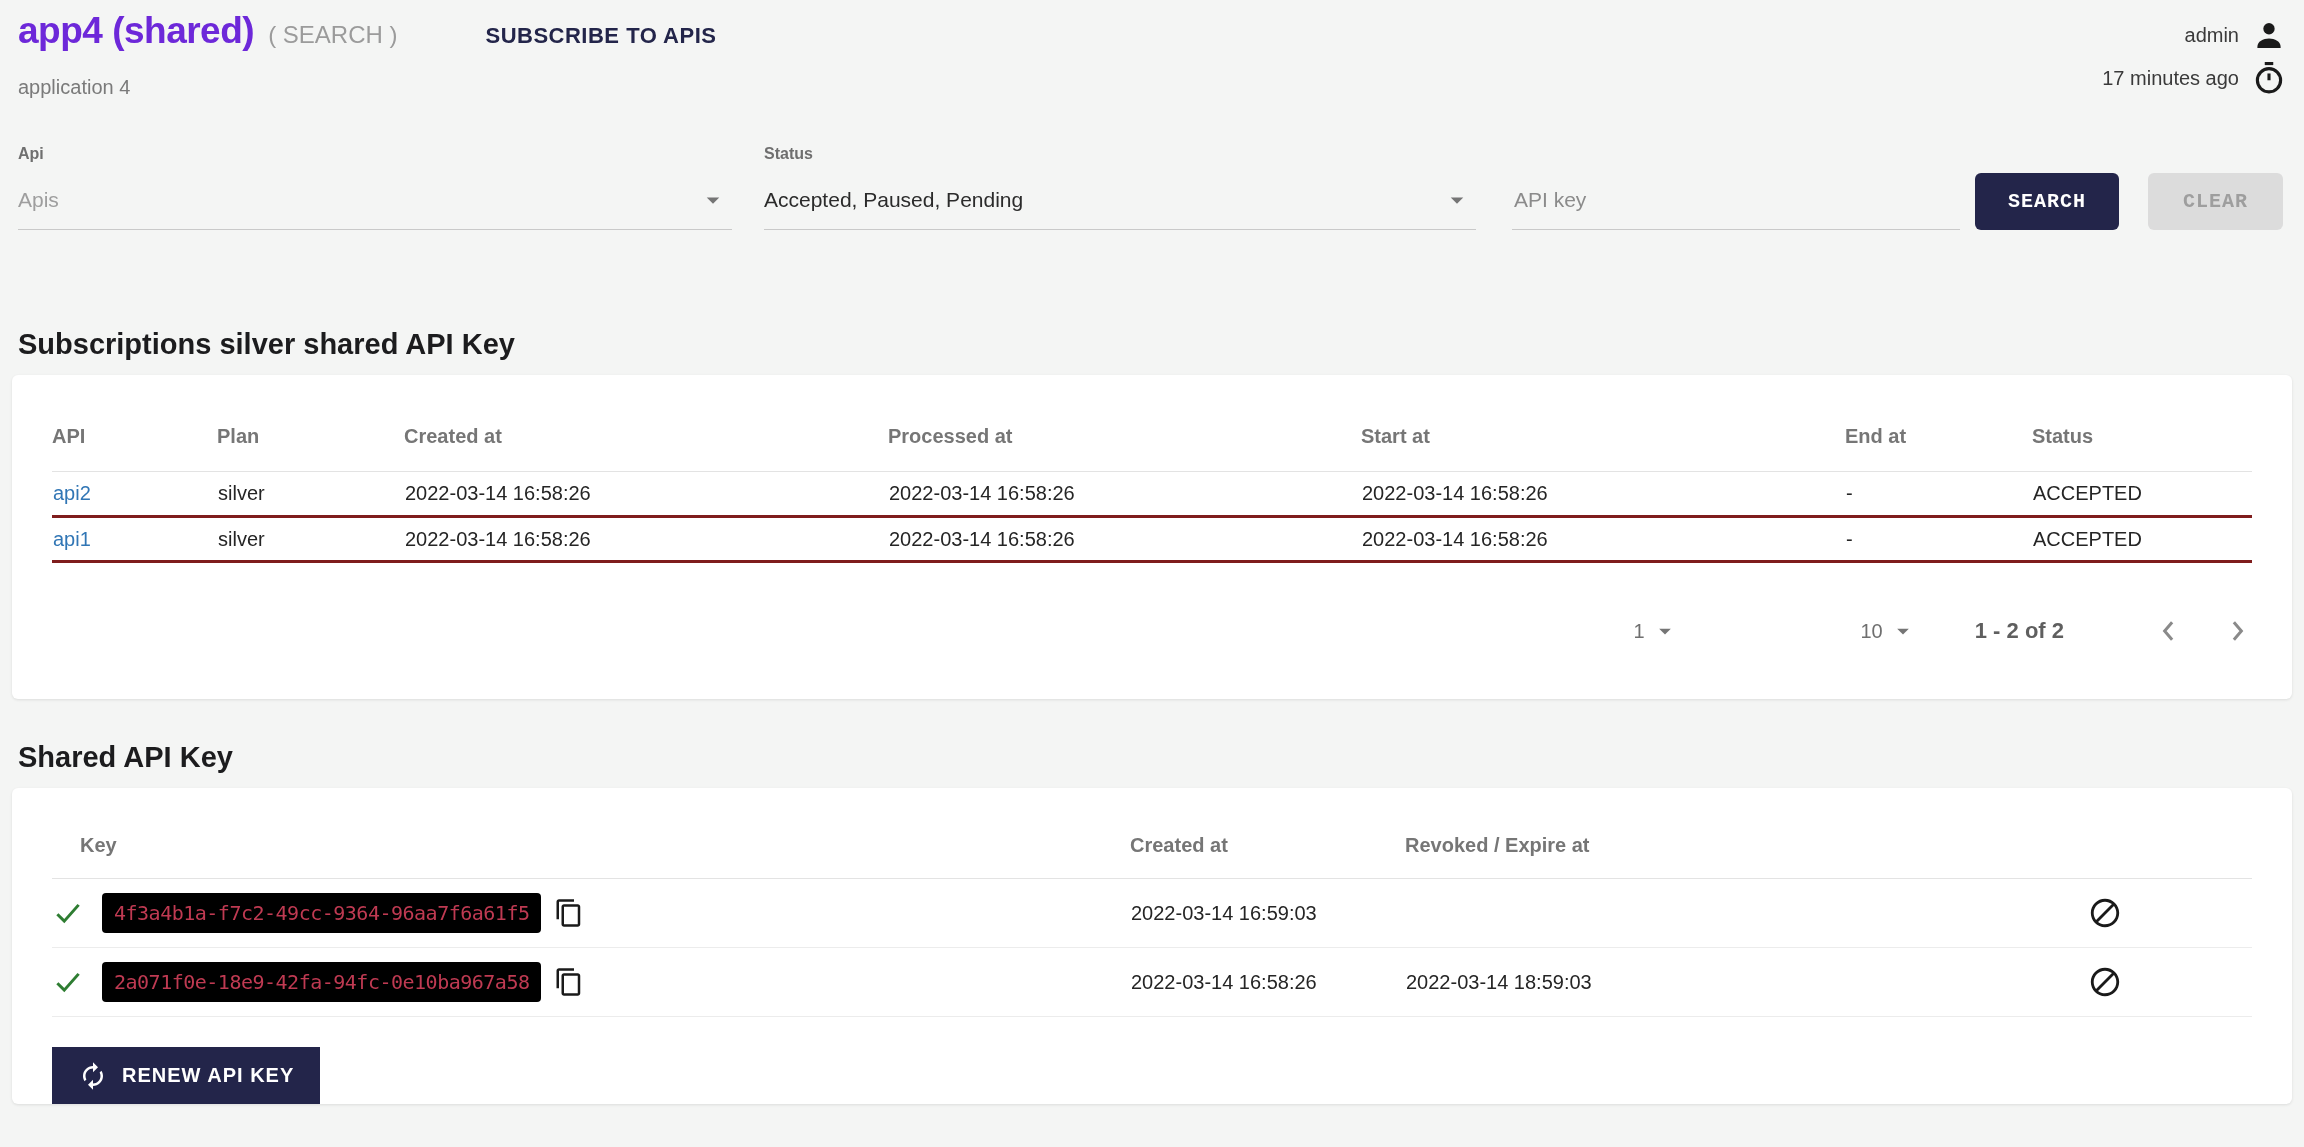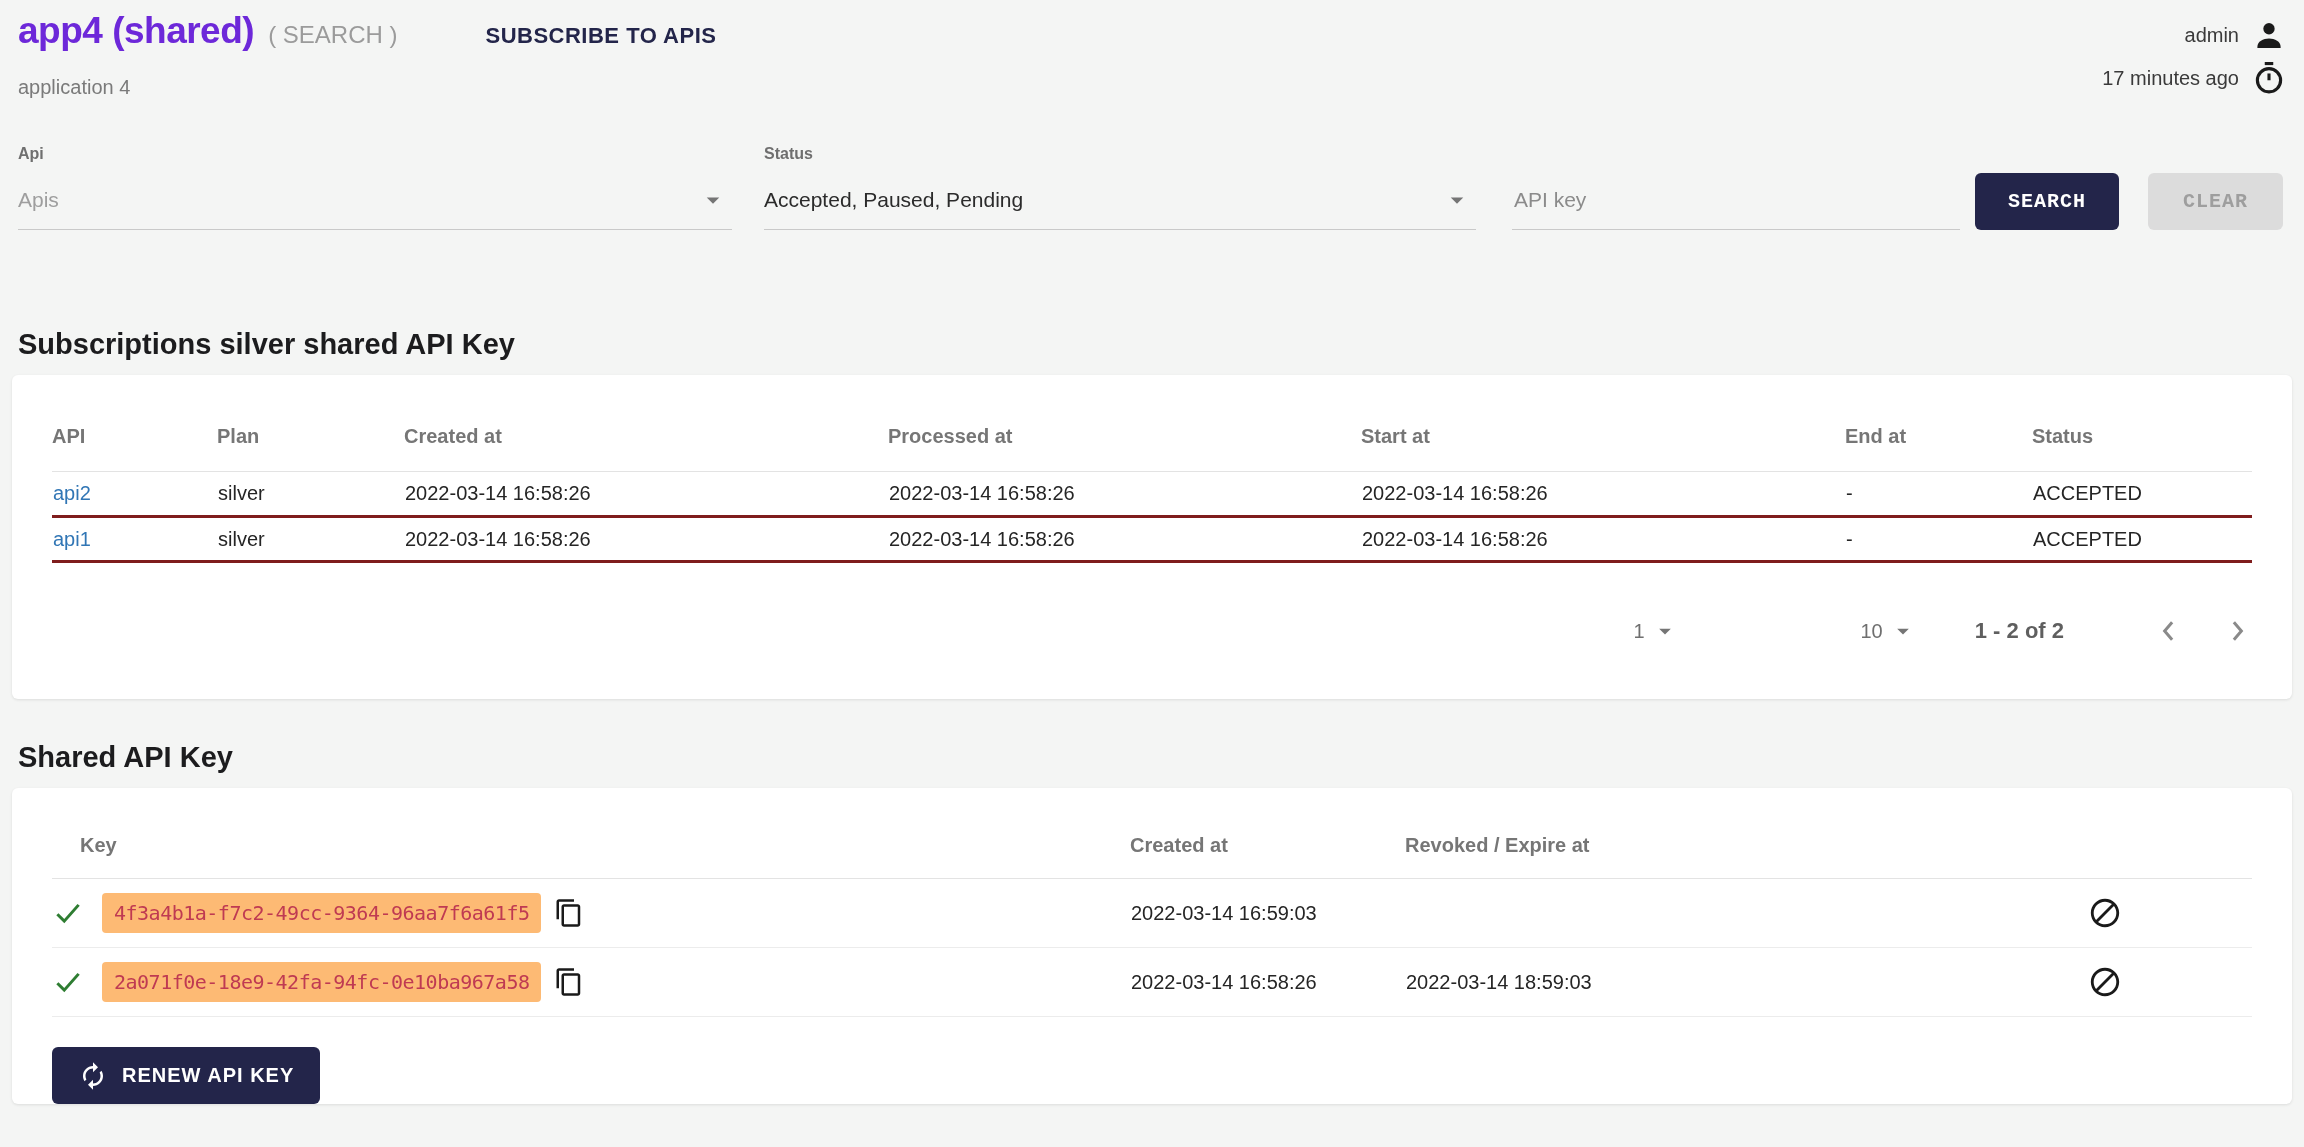--- a/index.html
+++ b/index.html
@@ -59,28 +59,28 @@
   .pagination { display:flex; justify-content:flex-end; align-items:center;
     height:136px; color:#6f6f6f; font-size:20px; }
   .pg-select { display:flex; align-items:center; gap:6px; cursor:pointer; }
   .pg-size { margin-left:182px; }
   .pg-range { font-size:22px; font-weight:bold; color:#5f5f5f; margin:0 52px 0 58px; }
   .pg-chev { cursor:pointer; margin-left:38px; display:flex; align-items:center; }
 
   .t2 th { padding:46px 0 21px; }
   .t2 td { height:69px; border-bottom:1px solid #ececec; color:#252525; }
   .key-cell { display:flex; align-items:center; }
-  .key-pill { background:#fdba74; color:#bf3a52; font-family:"DejaVu Sans Mono", monospace;
+  .key-pill { background:#000000; color:#bf3a52; font-family:"DejaVu Sans Mono", monospace;
     font-size:20px; padding:8px 12px; border-radius:4px; margin-left:19px; letter-spacing:-0.5px; }
   .copy-btn { background:none; border:none; padding:0; margin-left:13px; cursor:pointer;
     display:flex; align-items:center; }
   .ban-btn { background:none; border:none; padding:0; cursor:pointer; display:flex; align-items:center; }
 
   .renew-btn { display:flex; align-items:center; gap:14px; background:#23254a; color:#fff;
-    border:none; border-radius:6px; height:57px; padding:0 26px; font-size:20px; font-weight:bold;
+    border:none; border-radius:0; height:57px; padding:0 26px; font-size:20px; font-weight:bold;
     letter-spacing:1px; font-family:"Liberation Sans",sans-serif; cursor:pointer;
     margin:30px 0 36px 0; }
 
   svg { display:block; }
 </style>
 </head>
 <body>
 
 <div class="page">
 

